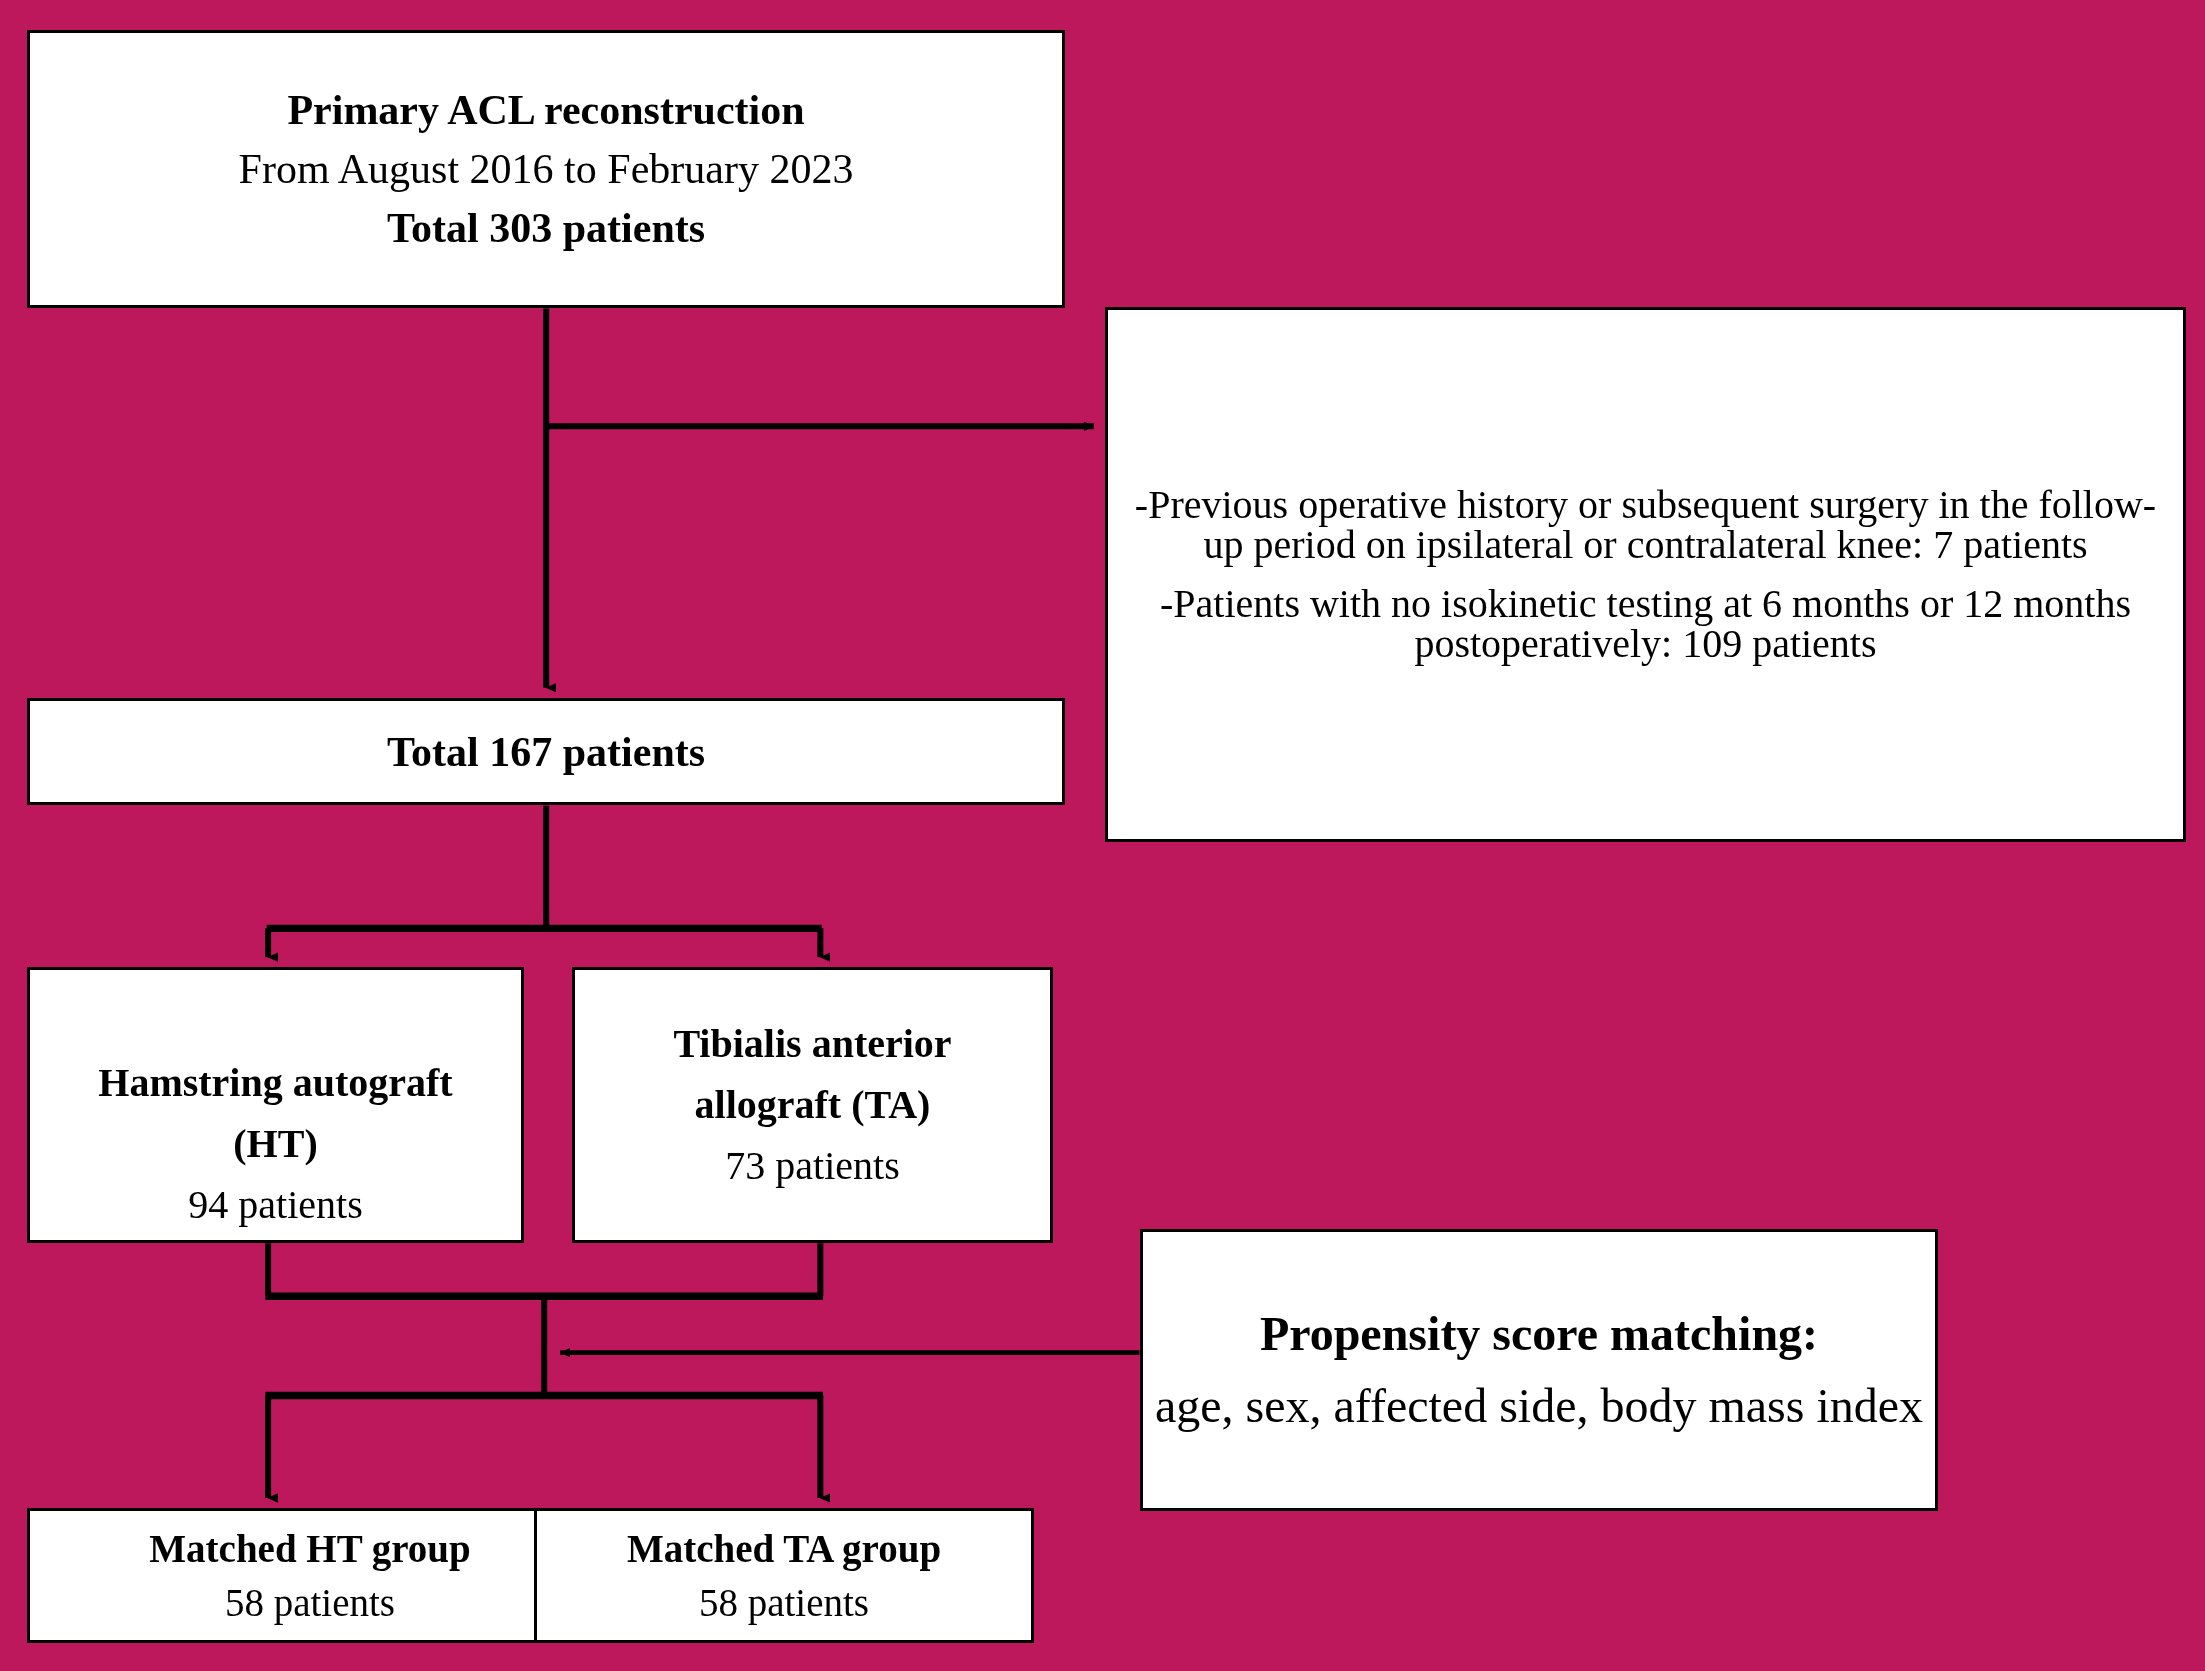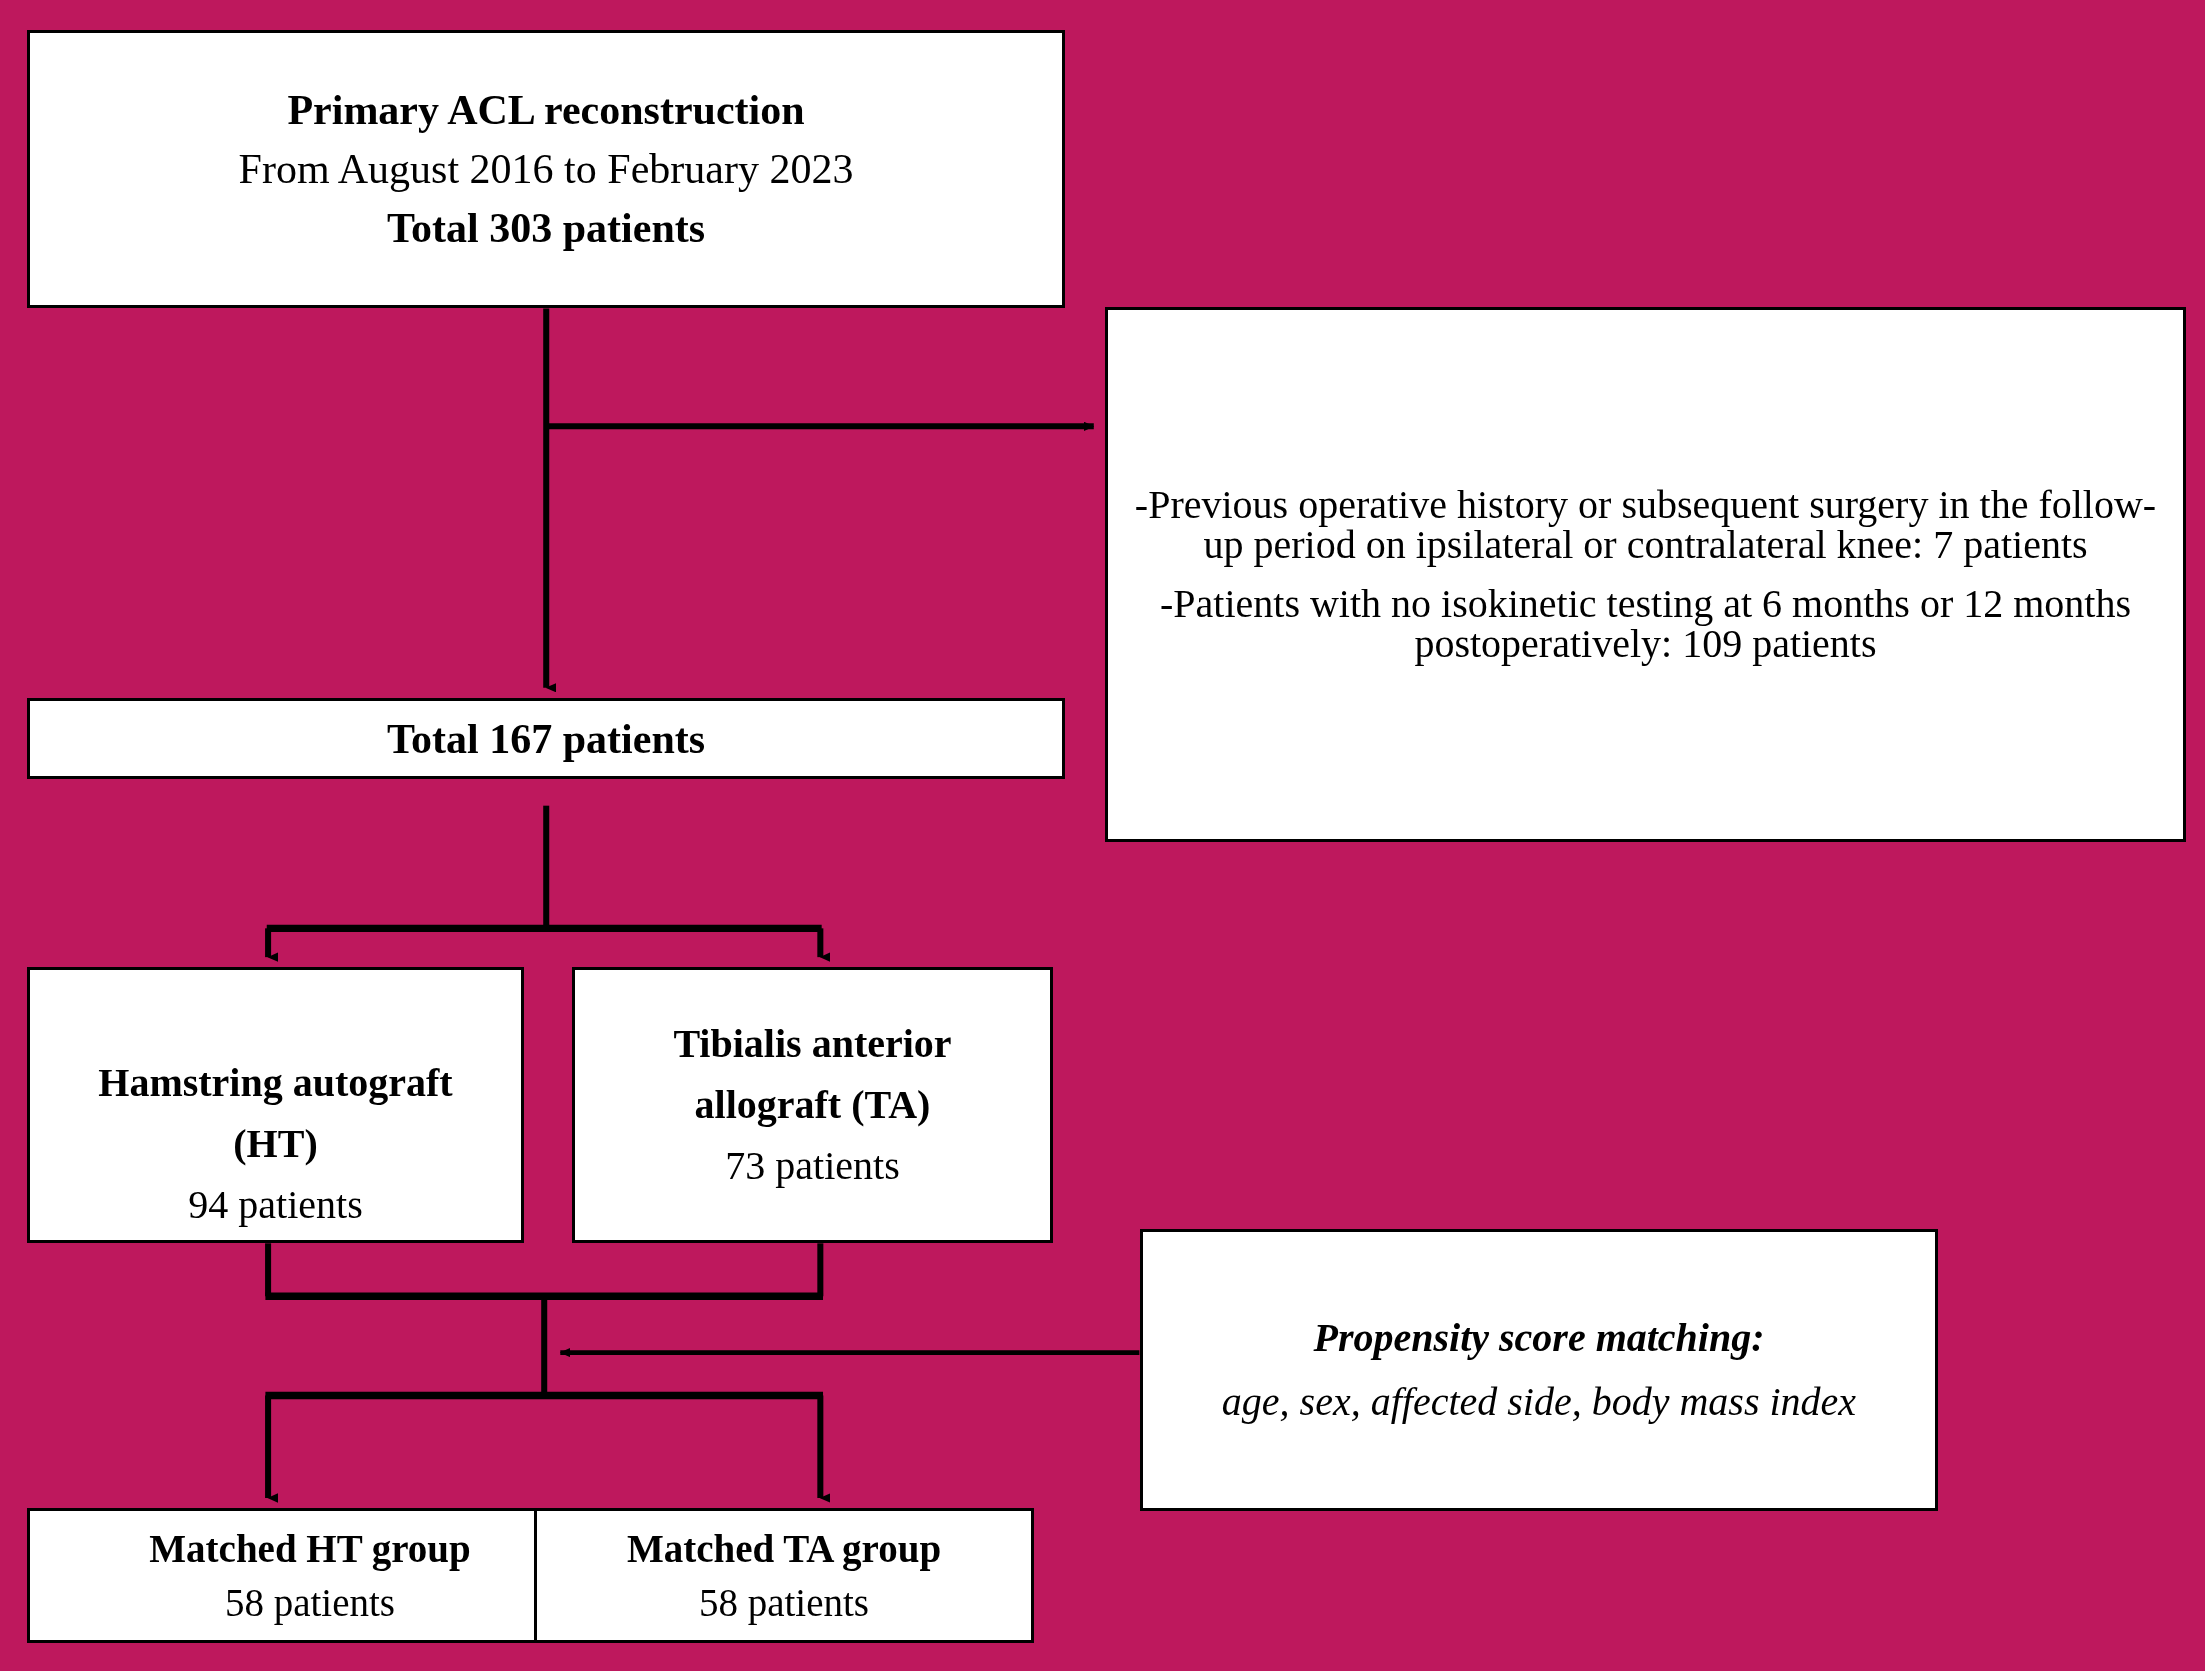--- a/index.html
+++ b/index.html
@@ -50,34 +50,34 @@
   }
   .line.wrap {
     white-space: normal;
   }
   .bold {
     font-weight: bold;
   }
   
   #node-primary      { left: 27px;   top: 30px;   width: 1038px; height: 278px; }
   #node-excluded     { left: 1105px; top: 307px;  width: 1081px; height: 535px; }
-  #node-total167     { left: 27px;   top: 698px; width: 1038px; height: 81px; }
+  #node-total167     { left: 27px;   top: 698px; width: 1038px; height: 107px; }
   #node-ht           { left: 27px;   top: 967px; width: 497px;  height: 276px; justify-content: flex-end; }
   #node-ta           { left: 572px;  top: 967px; width: 481px;  height: 276px; }
   #node-psm          { left: 1140px; top: 1229px; width: 798px; height: 282px; }
   #node-matched-ht   { left: 27px;   top: 1508px; width: 566px;  height: 135px; }
   #node-matched-ta   { left: 534px;  top: 1508px; width: 500px;  height: 135px; }
 
   
   #node-primary .line      { font-size: 42px; margin: 8.7px 0; }
   #node-excluded .line     { font-size: 40px; margin: 9.4px 0; }
   #node-total167 .line     { font-size: 42px; margin: 0; }
   #node-ht .line,
   #node-ta .line           { font-size: 40px; margin: 10.7px 0; }
-  #node-psm .line          { font-size: 40px; margin: 12px 0; font-style: italic; }
+  #node-psm .line          { font-size: 48px; margin: 12px 0; }
   #node-matched-ht .line,
   #node-matched-ta .line   { font-size: 39px; margin: 7.4px 0; }
 </style>
 </head>
 <body>
 
 <div id="flow-root">
 
   <svg class="connectors" viewBox="0 0 3290 2493">
     <defs>

